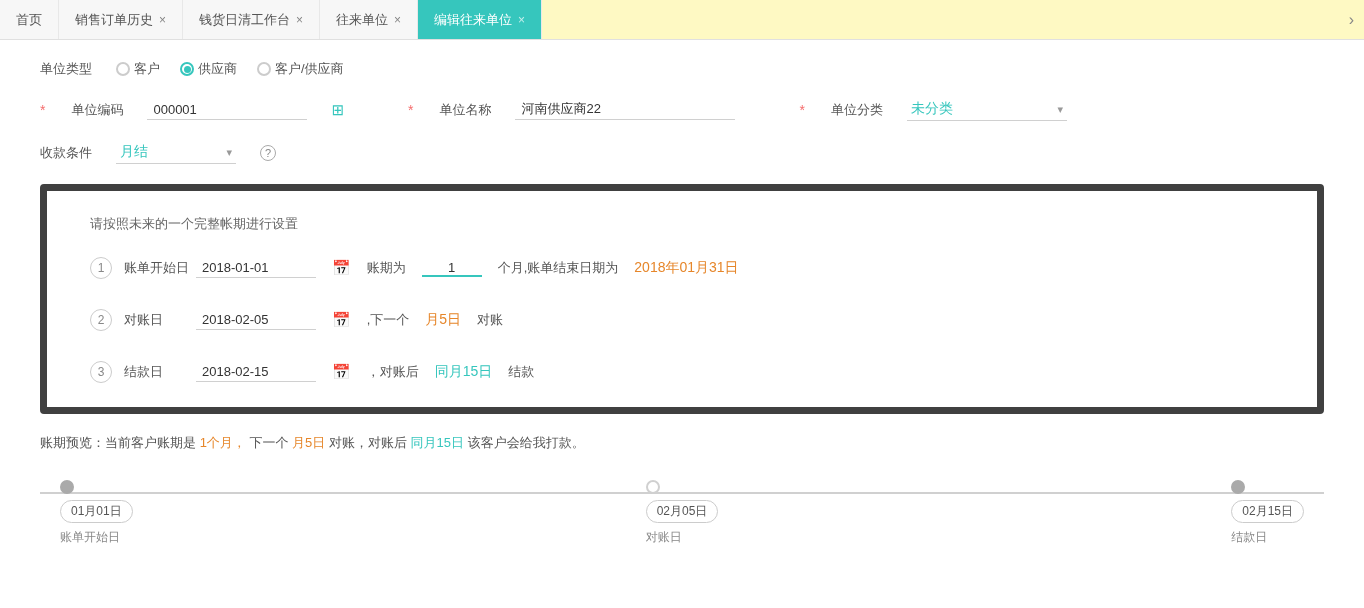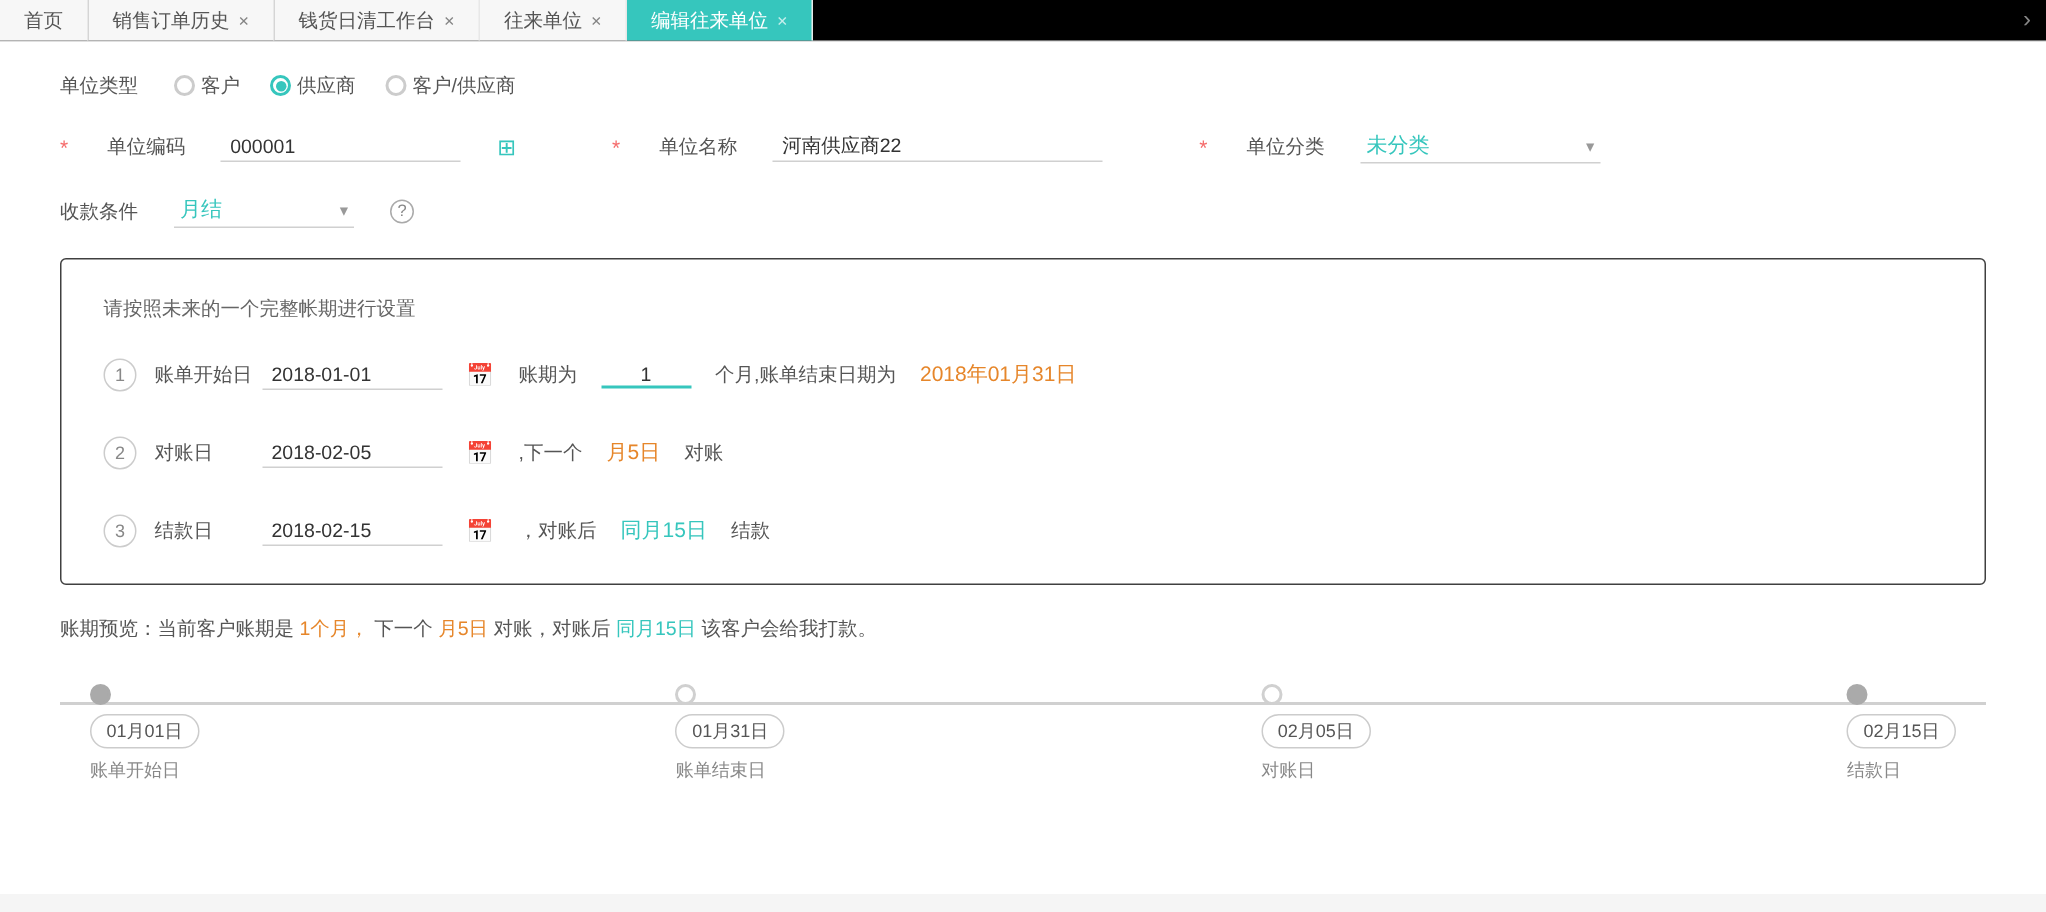--- a/index.html
+++ b/index.html
@@ -2,23 +2,23 @@
 <html><head>
   <meta charset="utf-8">
   <style>
     * { box-sizing: border-box; margin: 0; padding: 0; }
     body { font-family: "Microsoft YaHei", "PingFang SC", sans-serif; font-size: 14px; background: #f5f5f5; color: #333; }
 
     
     .tab-bar {
       display: flex;
       align-items: stretch;
-      background: #000000;
+      background: #fef9c3;
       border-bottom: 1px solid #e0e0e0;
-      height: 28px;
+      height: 40px;
       padding-left: 0;
     }
     .tab-item {
       display: flex;
       align-items: center;
       padding: 0 16px;
       font-size: 13px;
       color: #555;
       cursor: pointer;
       border-right: 1px solid #e8e8e8;
@@ -144,23 +144,23 @@
       display: inline-flex;
       align-items: center;
       justify-content: center;
       font-size: 11px;
       color: #888;
       cursor: pointer;
     }
 
     
     .card-box {
-      border: 1px solid #404040;
+      border: 7px solid #404040;
       border-radius: 4px;
-      padding: 24px 28px;
+      padding: 24px 43px;
       margin-bottom: 20px;
       background: #fff;
     }
     .card-title {
       font-size: 13px;
       color: #666;
       margin-bottom: 24px;
     }
 
     
@@ -387,25 +387,20 @@
   <div style="position:relative; padding: 0 20px;">
     <div class="timeline-line"></div>
     <div class="timeline-nodes">
 
       <div class="timeline-node">
         <div class="timeline-dot start"></div>
         <div class="timeline-badge">01月01日</div>
         <div class="timeline-node-label">账单开始日</div>
       </div>
 
-      <div class="timeline-node">
-        <div class="timeline-dot"></div>
-        <div class="timeline-badge">01月31日</div>
-        <div class="timeline-node-label">账单结束日</div>
-      </div>
 
       <div class="timeline-node">
         <div class="timeline-dot"></div>
         <div class="timeline-badge">02月05日</div>
         <div class="timeline-node-label">对账日</div>
       </div>
 
       <div class="timeline-node">
         <div class="timeline-dot end"></div>
         <div class="timeline-badge">02月15日</div>

